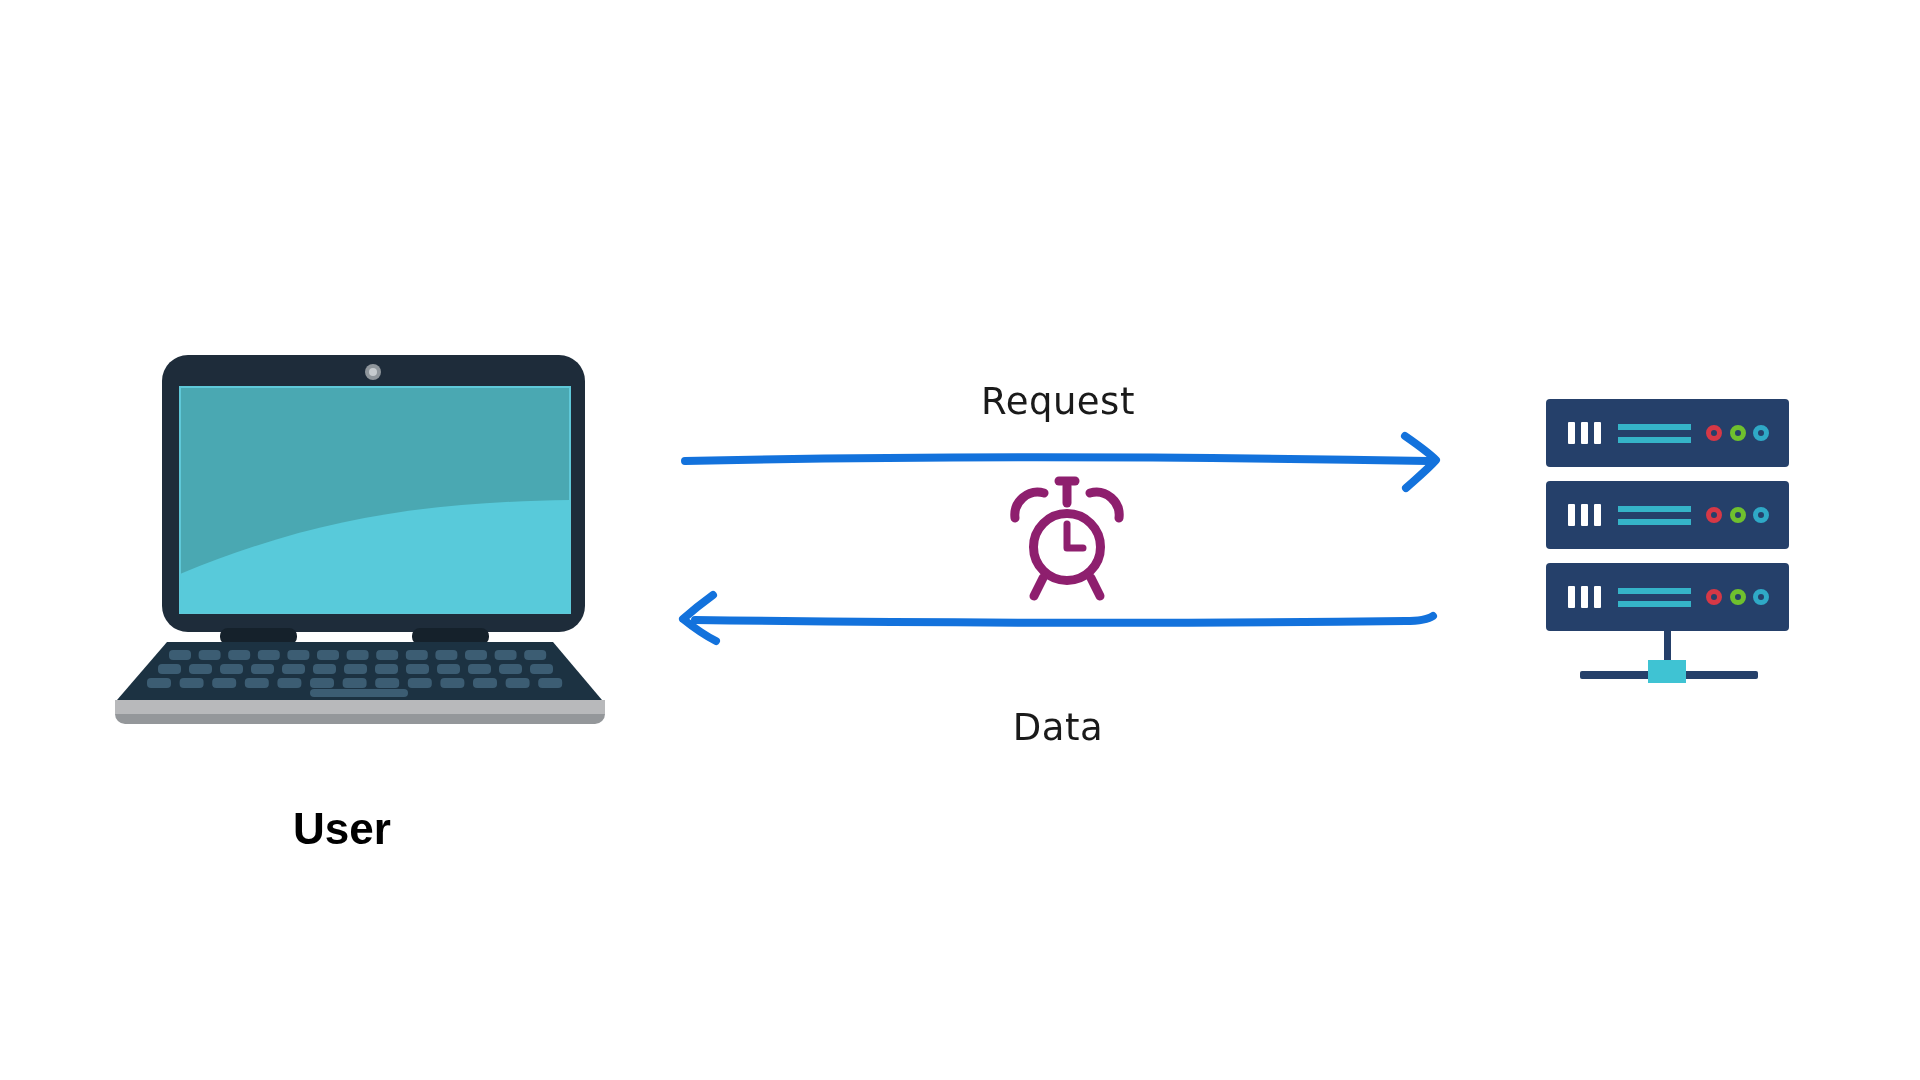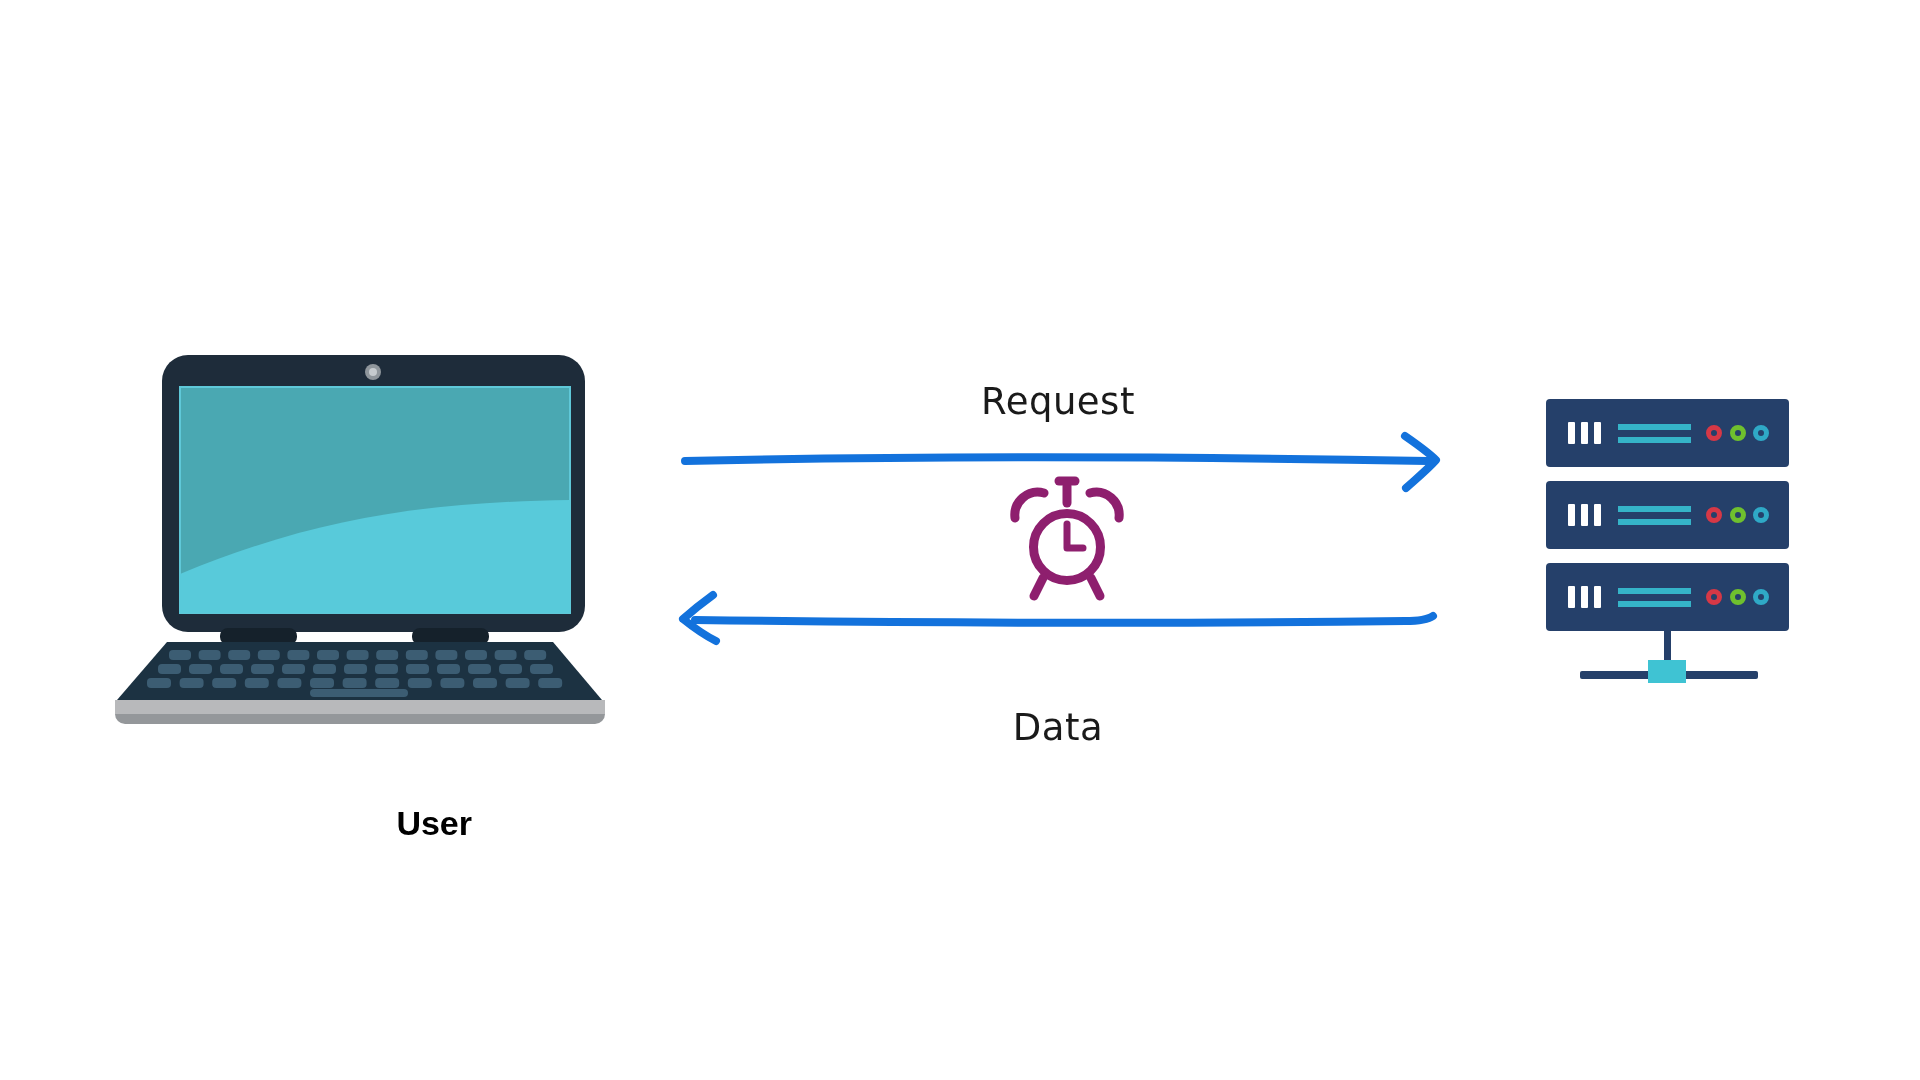--- a/index.html
+++ b/index.html
@@ -18,24 +18,24 @@
     font-family: "DejaVu Sans", sans-serif;
     font-size: 37px;
     font-weight: 400;
     color: var(--flow-label-color, #1a1a1a);
     text-align: center;
     width: 260px;
     letter-spacing: 0.5px;
   }
   .node-label {
     font-family: "Liberation Sans", sans-serif;
-    font-size: 34px;
+    font-size: 44px;
     font-weight: 700;
     color: var(--node-label-color, #000000);
-    text-align: right;
+    text-align: center;
     width: 260px;
   }
 
   
   .lid        { fill: var(--laptop-body); }
   .screen-rect{ fill: var(--screen-teal); stroke: var(--screen-edge); stroke-width: 2; }
   .swoosh     { fill: var(--screen-teal-light); }
   .cam-outer  { fill: var(--webcam-outer); }
   .cam-inner  { fill: var(--webcam-inner); }
   .hinge      { fill: var(--laptop-hinge); }

